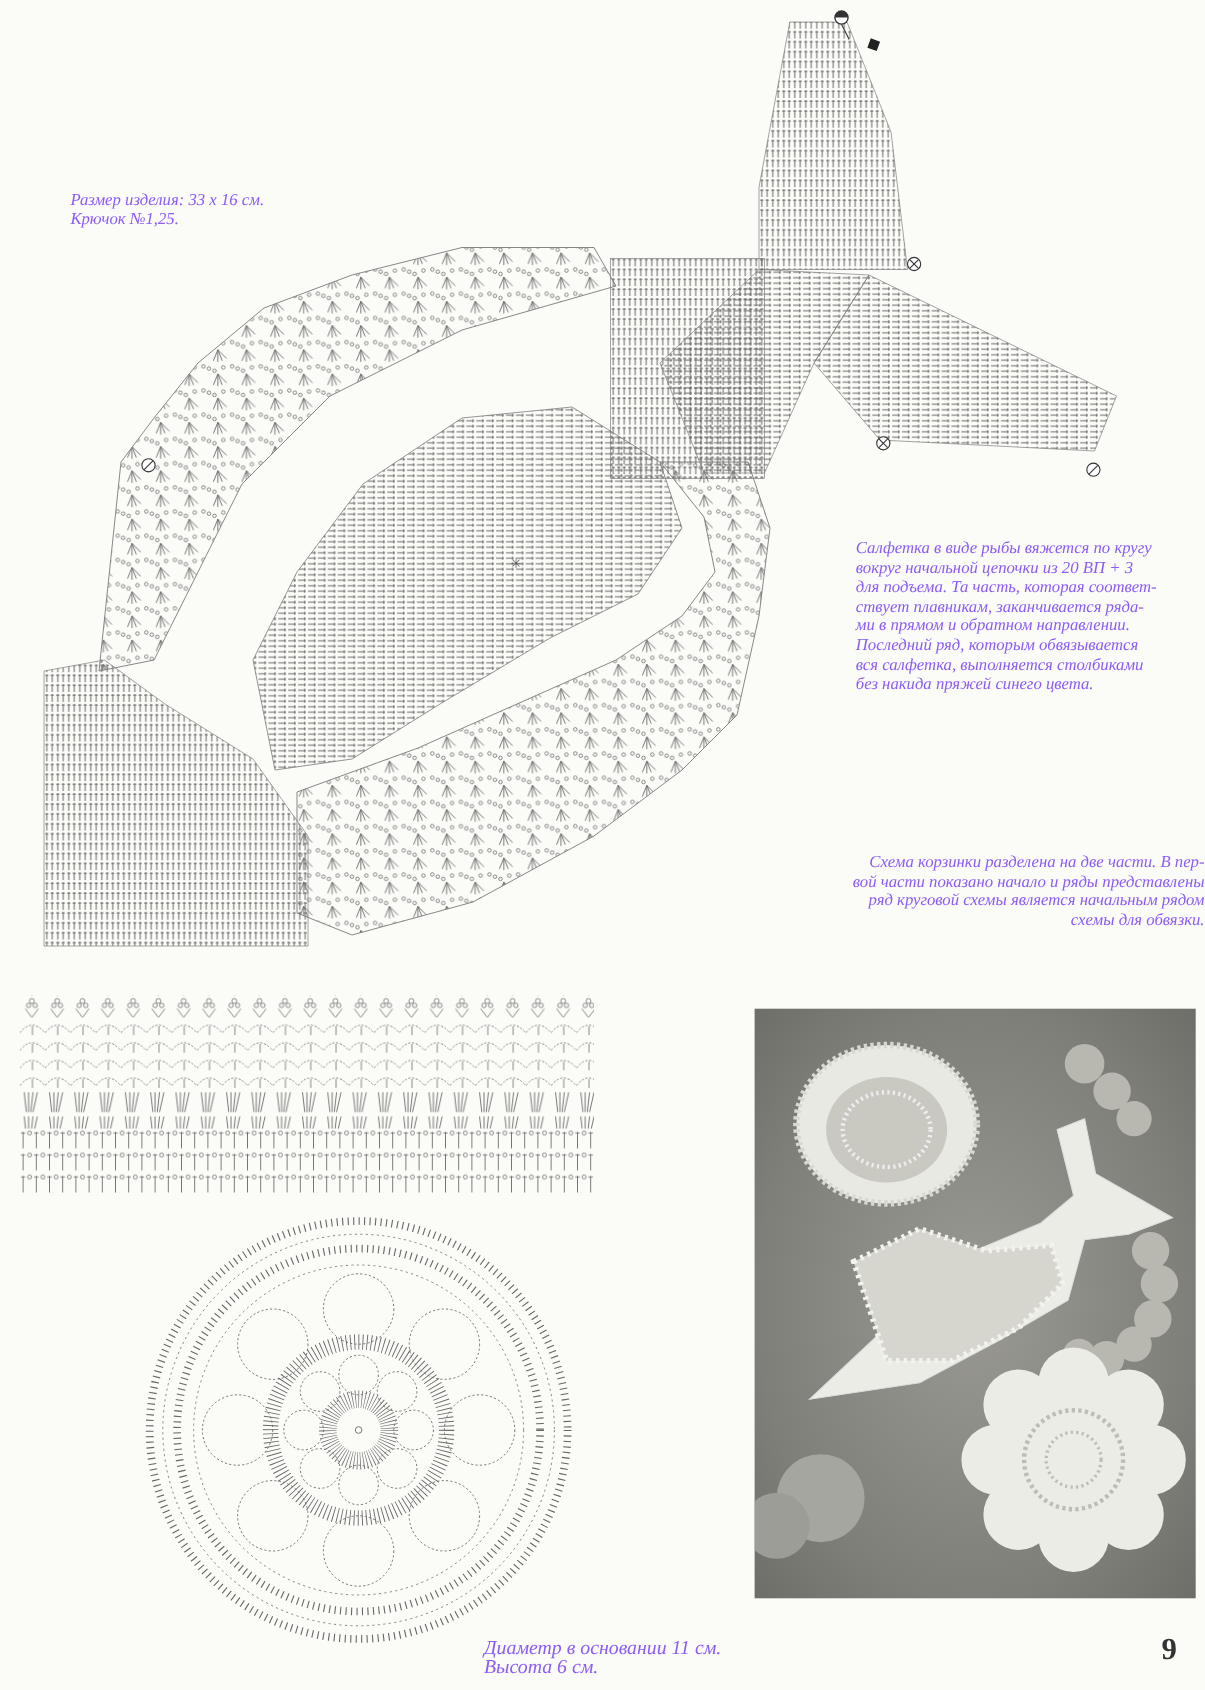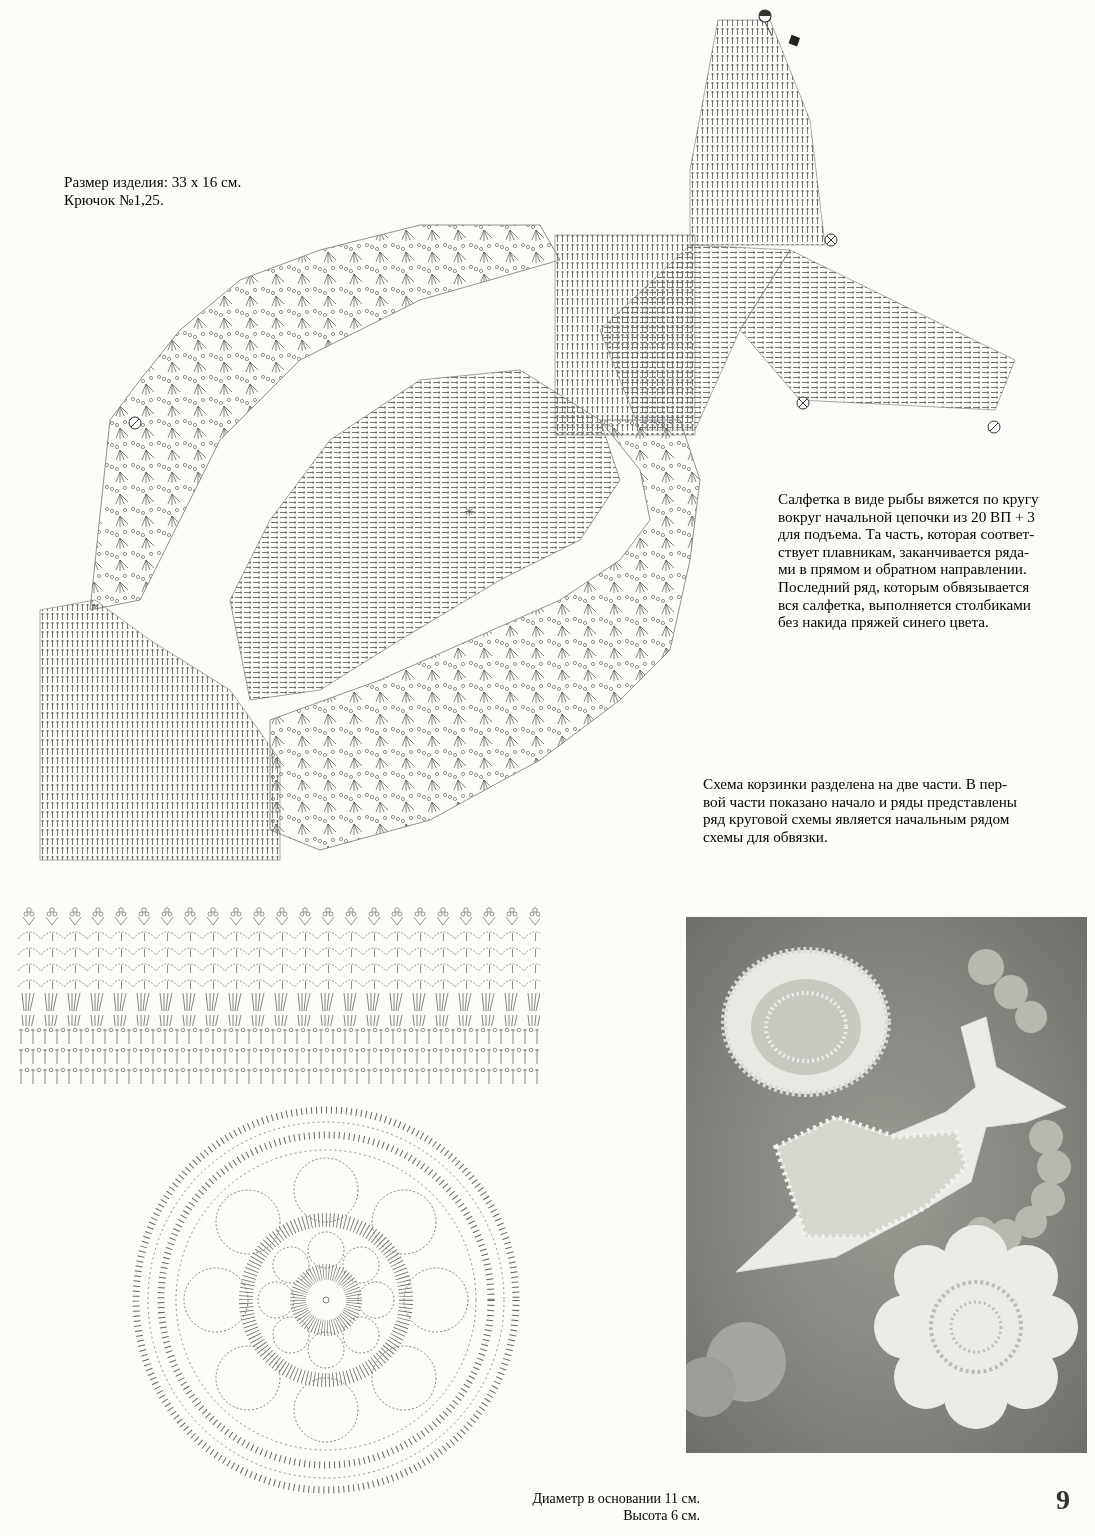--- a/index.html
+++ b/index.html
@@ -1,22 +1,22 @@
 <!DOCTYPE html>
 <html><head>
 <meta charset="utf-8">
 <style>
   html,body{margin:0;padding:0;}
   body{width:1095px;height:1536px;background:#fbfbf8;position:relative;overflow:hidden;
        font-family:"Liberation Serif","DejaVu Serif",serif;color:#2a2a2a;}
-  .txt{position:absolute;font-size:15.2px;line-height:17.6px;color:#000000;}
+  .txt{position:absolute;font-size:15.2px;line-height:17.6px;color:#8b5cf6;font-style:italic;}
   .specs{left:64px;top:173px;}
   .fish-desc{left:778px;top:490px;width:320px;}
-  .basket-desc{left:703px;top:775px;width:392px;}
-  .basket-size{left:440px;top:1490px;width:260px;text-align:right;font-size:14px;line-height:17px;}
+  .basket-desc{left:703px;top:775px;width:392px;text-align:right;}
+  .basket-size{left:440px;top:1490px;width:260px;text-align:left;font-size:18px;line-height:17px;}
   .page-num{position:absolute;left:1056px;top:1484px;font-size:28px;font-weight:bold;color:#333;}
   .txt div{white-space:nowrap;}
   svg.diag{position:absolute;left:0;top:0;}
   .photo{position:absolute;left:686px;top:917px;width:401px;height:536px;
          background:radial-gradient(ellipse at 50% 50%,#9a9a93 0%,#7f7f7a 70%,#6e6e69 100%);
          overflow:hidden;}
   .photo svg{position:absolute;left:0;top:0;}
 </style>
 </head>
 <body>

